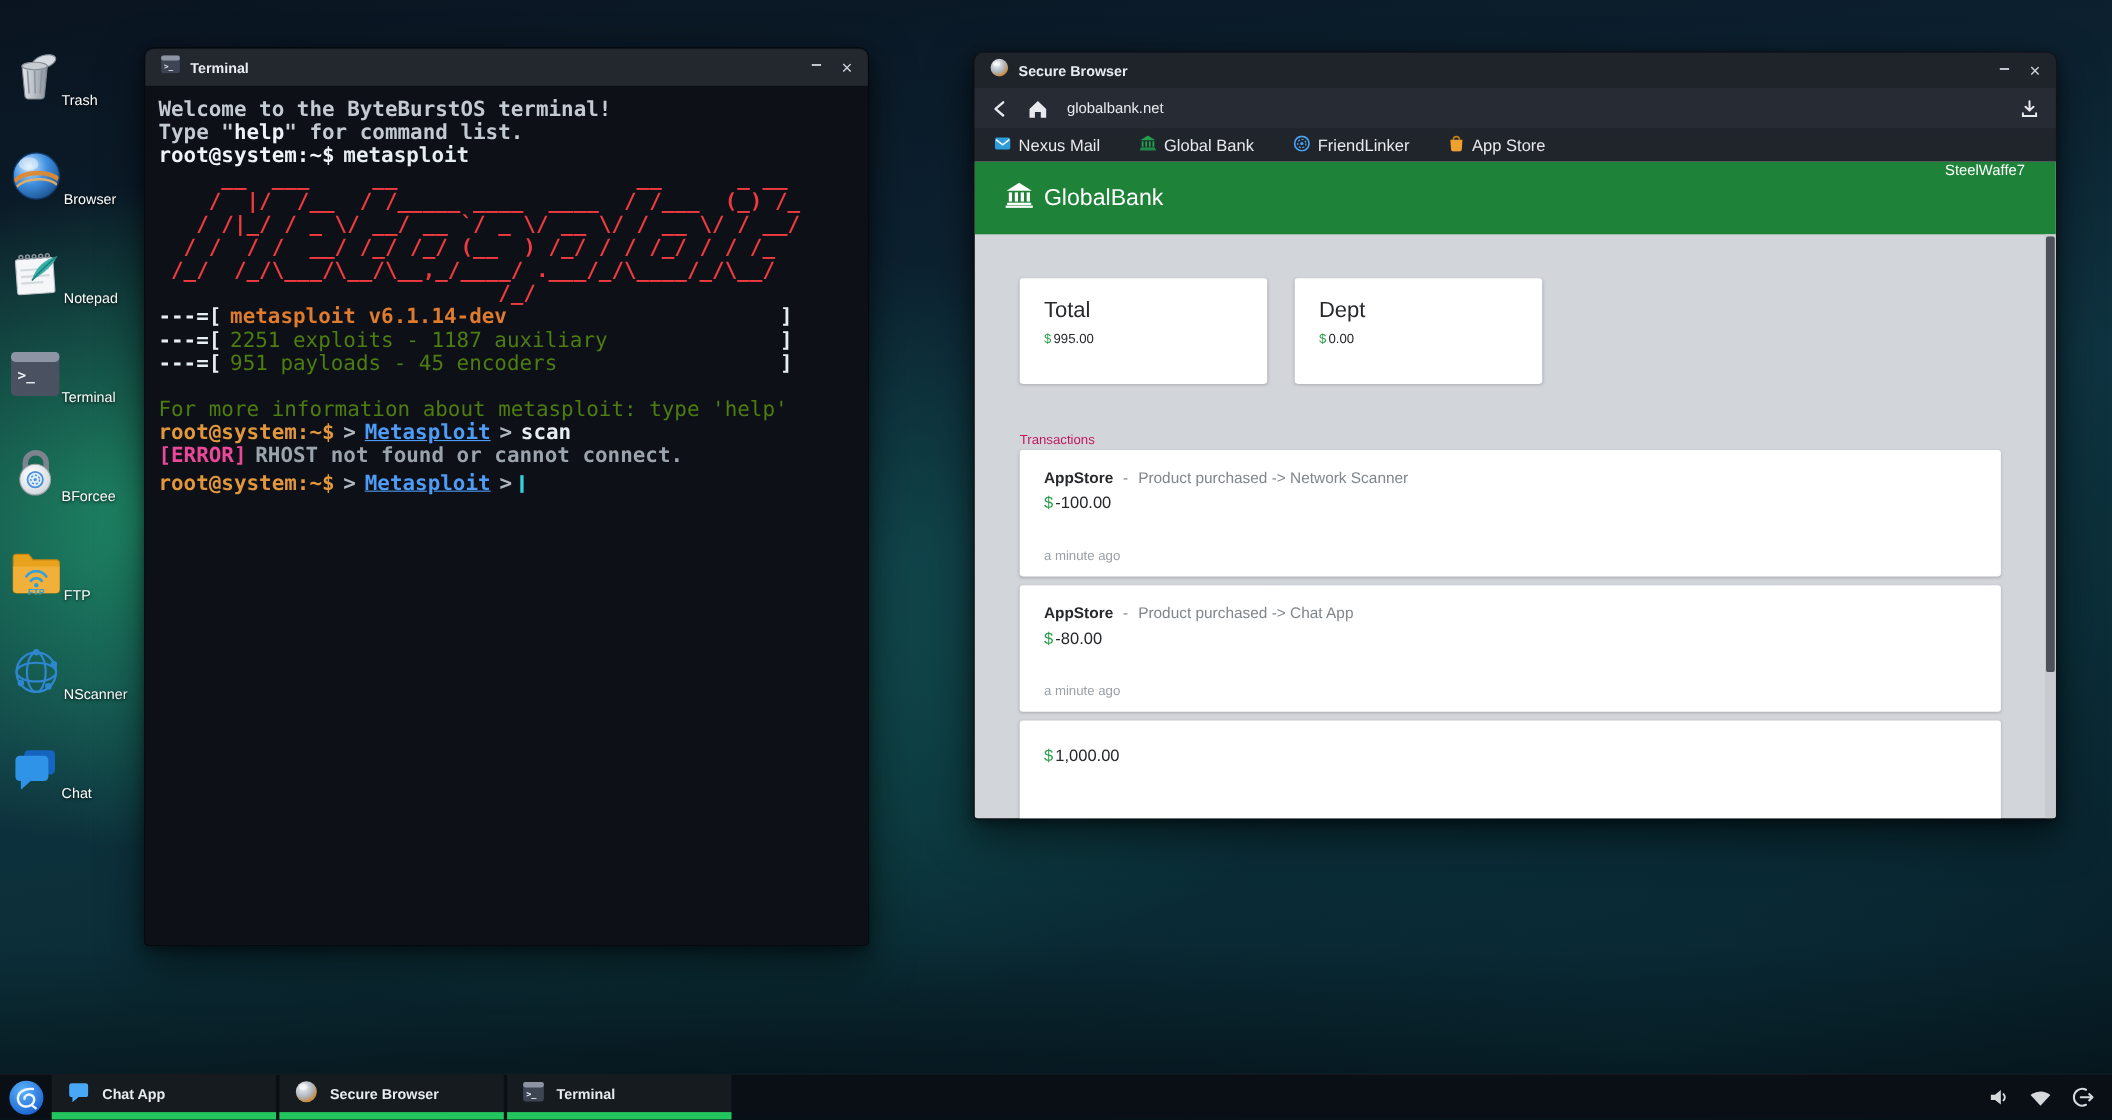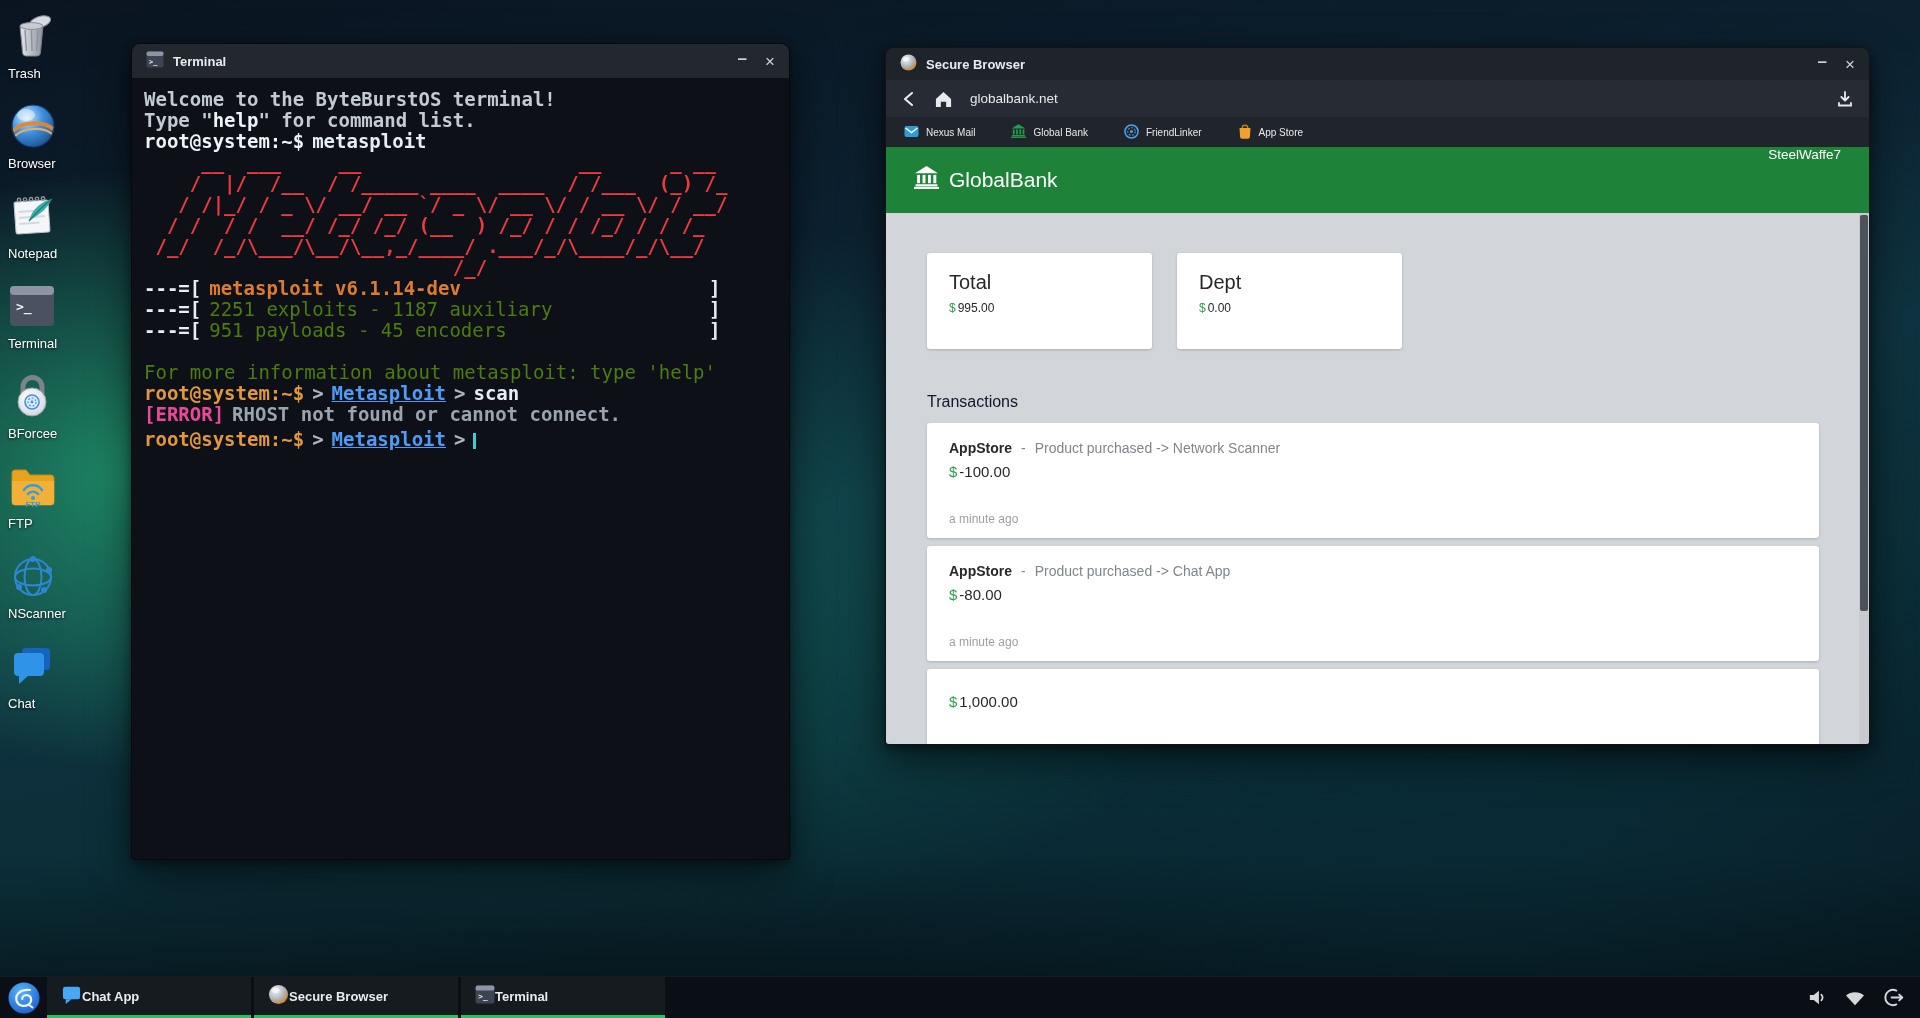--- a/index.html
+++ b/index.html
@@ -7,21 +7,21 @@
   .stage{position:relative;width:1920px;height:1018px;overflow:hidden;
     background:
       linear-gradient(0deg, rgba(4,10,14,.55), rgba(4,10,14,0) 16%),
       radial-gradient(640px 430px at 150px 470px, rgba(44,214,138,.55), rgba(44,214,138,0) 70%),
       radial-gradient(900px 520px at 620px 580px, rgba(24,150,120,.28), rgba(24,150,120,0) 70%),
       radial-gradient(1200px 650px at 1500px 950px, rgba(10,60,72,.45), rgba(10,60,72,0) 72%),
       linear-gradient(170deg,#0a1420 0%,#0c2130 28%,#0f3340 48%,#0b2e38 66%,#081d27 85%,#06141c 100%);
   }
   
   .dcol{position:absolute;left:8px;top:8px;display:flex;flex-direction:column}
-  .dicon{width:70px;height:90px;display:flex;flex-direction:column;align-items:flex-start;cursor:default}
+  .dicon{width:70px;height:90px;display:flex;flex-direction:row;align-items:flex-end;cursor:default}
   .dicon .ic{height:56px;display:flex;align-items:center;justify-content:center}
   .dlabel{font-size:13px;color:#fff;text-shadow:0 1px 3px rgba(0,0,0,.85);margin-top:2px;white-space:nowrap}
   
   .win{position:absolute;border-radius:9px 9px 4px 4px;overflow:hidden;
        box-shadow:0 14px 40px rgba(0,0,0,.55),0 3px 10px rgba(0,0,0,.4);border:1px solid rgba(0,0,0,.45)}
   .titlebar{display:flex;align-items:center;padding:0 14px;gap:9px}
   .t-title{font-size:13px;font-weight:700;color:#e8ecf1}
   .win-controls{margin-left:auto;display:flex;align-items:center;gap:18px}
   .wc{color:#cdd3da;font-size:17px;line-height:1;cursor:default}
   .wc.min{transform:translateY(-3px);font-weight:700}
@@ -44,47 +44,47 @@
   .bracket{position:absolute;left:565px;color:#e6edf3}
   .cursor{display:inline-block;width:3px;height:16px;background:#38cfdb;vertical-align:-3px;margin-left:8px}
   
   .browser{left:885px;top:47px;width:985px;height:698px;background:#20242b}
   .browser .titlebar{height:32px;background:#1f232a}
   .navbar{height:37px;background:#272c34;display:flex;align-items:center;padding:0 15px;gap:17px}
   .url{font-size:13.5px;color:#e8eaed;cursor:text}
   .navbtn{display:flex;align-items:center;justify-content:center;cursor:pointer}
   .dl{margin-left:auto}
   .bookmarks{height:30px;background:#20242b;display:flex;align-items:center;padding:0 18px;gap:36px}
-  .bm{display:flex;align-items:center;gap:7px;font-size:10px;color:#e8eaed;cursor:pointer;white-space:nowrap}
+  .bm{display:flex;align-items:center;gap:7px;font-size:15px;color:#e8eaed;cursor:pointer;white-space:nowrap}
   .page{position:relative;height:597px;background:#d2d5da;overflow:hidden}
   .bank-header{height:66px;background:#1e8239;display:flex;padding:0 28px;color:#fff}
   .brand{display:flex;align-items:center;gap:10px;font-size:21px;font-weight:500}
   .user{margin-left:auto;font-size:13.5px}
   .bank-content{padding:40px 50px 0 41px}
   .sumrow{display:flex;gap:25px}
   .scard{width:225px;height:96px;background:#fff;border-radius:3px;box-shadow:0 1px 3px rgba(0,0,0,.18);padding:18px 22px}
   .scard .ttl{font-size:20px;color:#26282b}
   .amt{margin-top:7px;font-size:12px;color:#26282b}
   .cur{color:#2e9e4f;margin-right:2px}
-  .txttl{margin-top:44px;margin-bottom:12px;font-size:16px;color:#0f172a}
+  .txttl{margin-top:44px;margin-bottom:2px;font-size:12px;color:#be185d}
   .txcard{height:115px;background:#fff;border-radius:3px;box-shadow:0 1px 3px rgba(0,0,0,.18);
           padding:17px 22px 12px;display:flex;flex-direction:column;margin-bottom:8px}
   .txl1{font-size:14px;color:#80868b}
   .txl1 b{color:#26282b;font-weight:700}
   .txl1 .sep{margin:0 9px}
   .txamt{margin-top:7px;font-size:15px;color:#26282b}
   .txtime{margin-top:auto;font-size:12px;color:#9aa0a6}
   .scrollbar{position:absolute;right:0;top:66px;bottom:0;width:10px;background:#c7cacf}
   .thumb{position:absolute;top:2px;left:1px;width:8px;height:396px;background:#4d525a;border-radius:2px}
   
   .taskbar{position:absolute;left:0;right:0;bottom:0;height:42px;background:#0a0f15;
            border-top:1px solid rgba(255,255,255,.05);display:flex;align-items:stretch}
   .start{width:47px;display:flex;align-items:center;justify-content:center;cursor:pointer}
-  .titem{width:204px;margin-right:3px;background:rgba(255,255,255,.05);border-bottom:3px solid #22c55e;
-         display:flex;align-items:center;padding-left:14px;font-size:13px;font-weight:700;color:#e8ecf1;cursor:pointer}
+  .titem{width:204px;margin-right:3px;background:rgba(255,255,255,.05);border-bottom:7px solid #22c55e;
+         display:flex;align-items:center;gap:11px;padding-left:14px;font-size:13px;font-weight:700;color:#e8ecf1;cursor:pointer}
   .tray{margin-left:auto;display:flex;align-items:center;gap:16px;padding-right:16px}
   .tray .navbtn{width:22px;height:22px}
 </style>
 </head>
 <body>
 
 <svg width="0" height="0" style="position:absolute">
   <defs>
     <linearGradient id="g-metal" x1="0" y1="0" x2="1" y2="0">
       <stop offset="0" stop-color="#e3e7ec"></stop>

